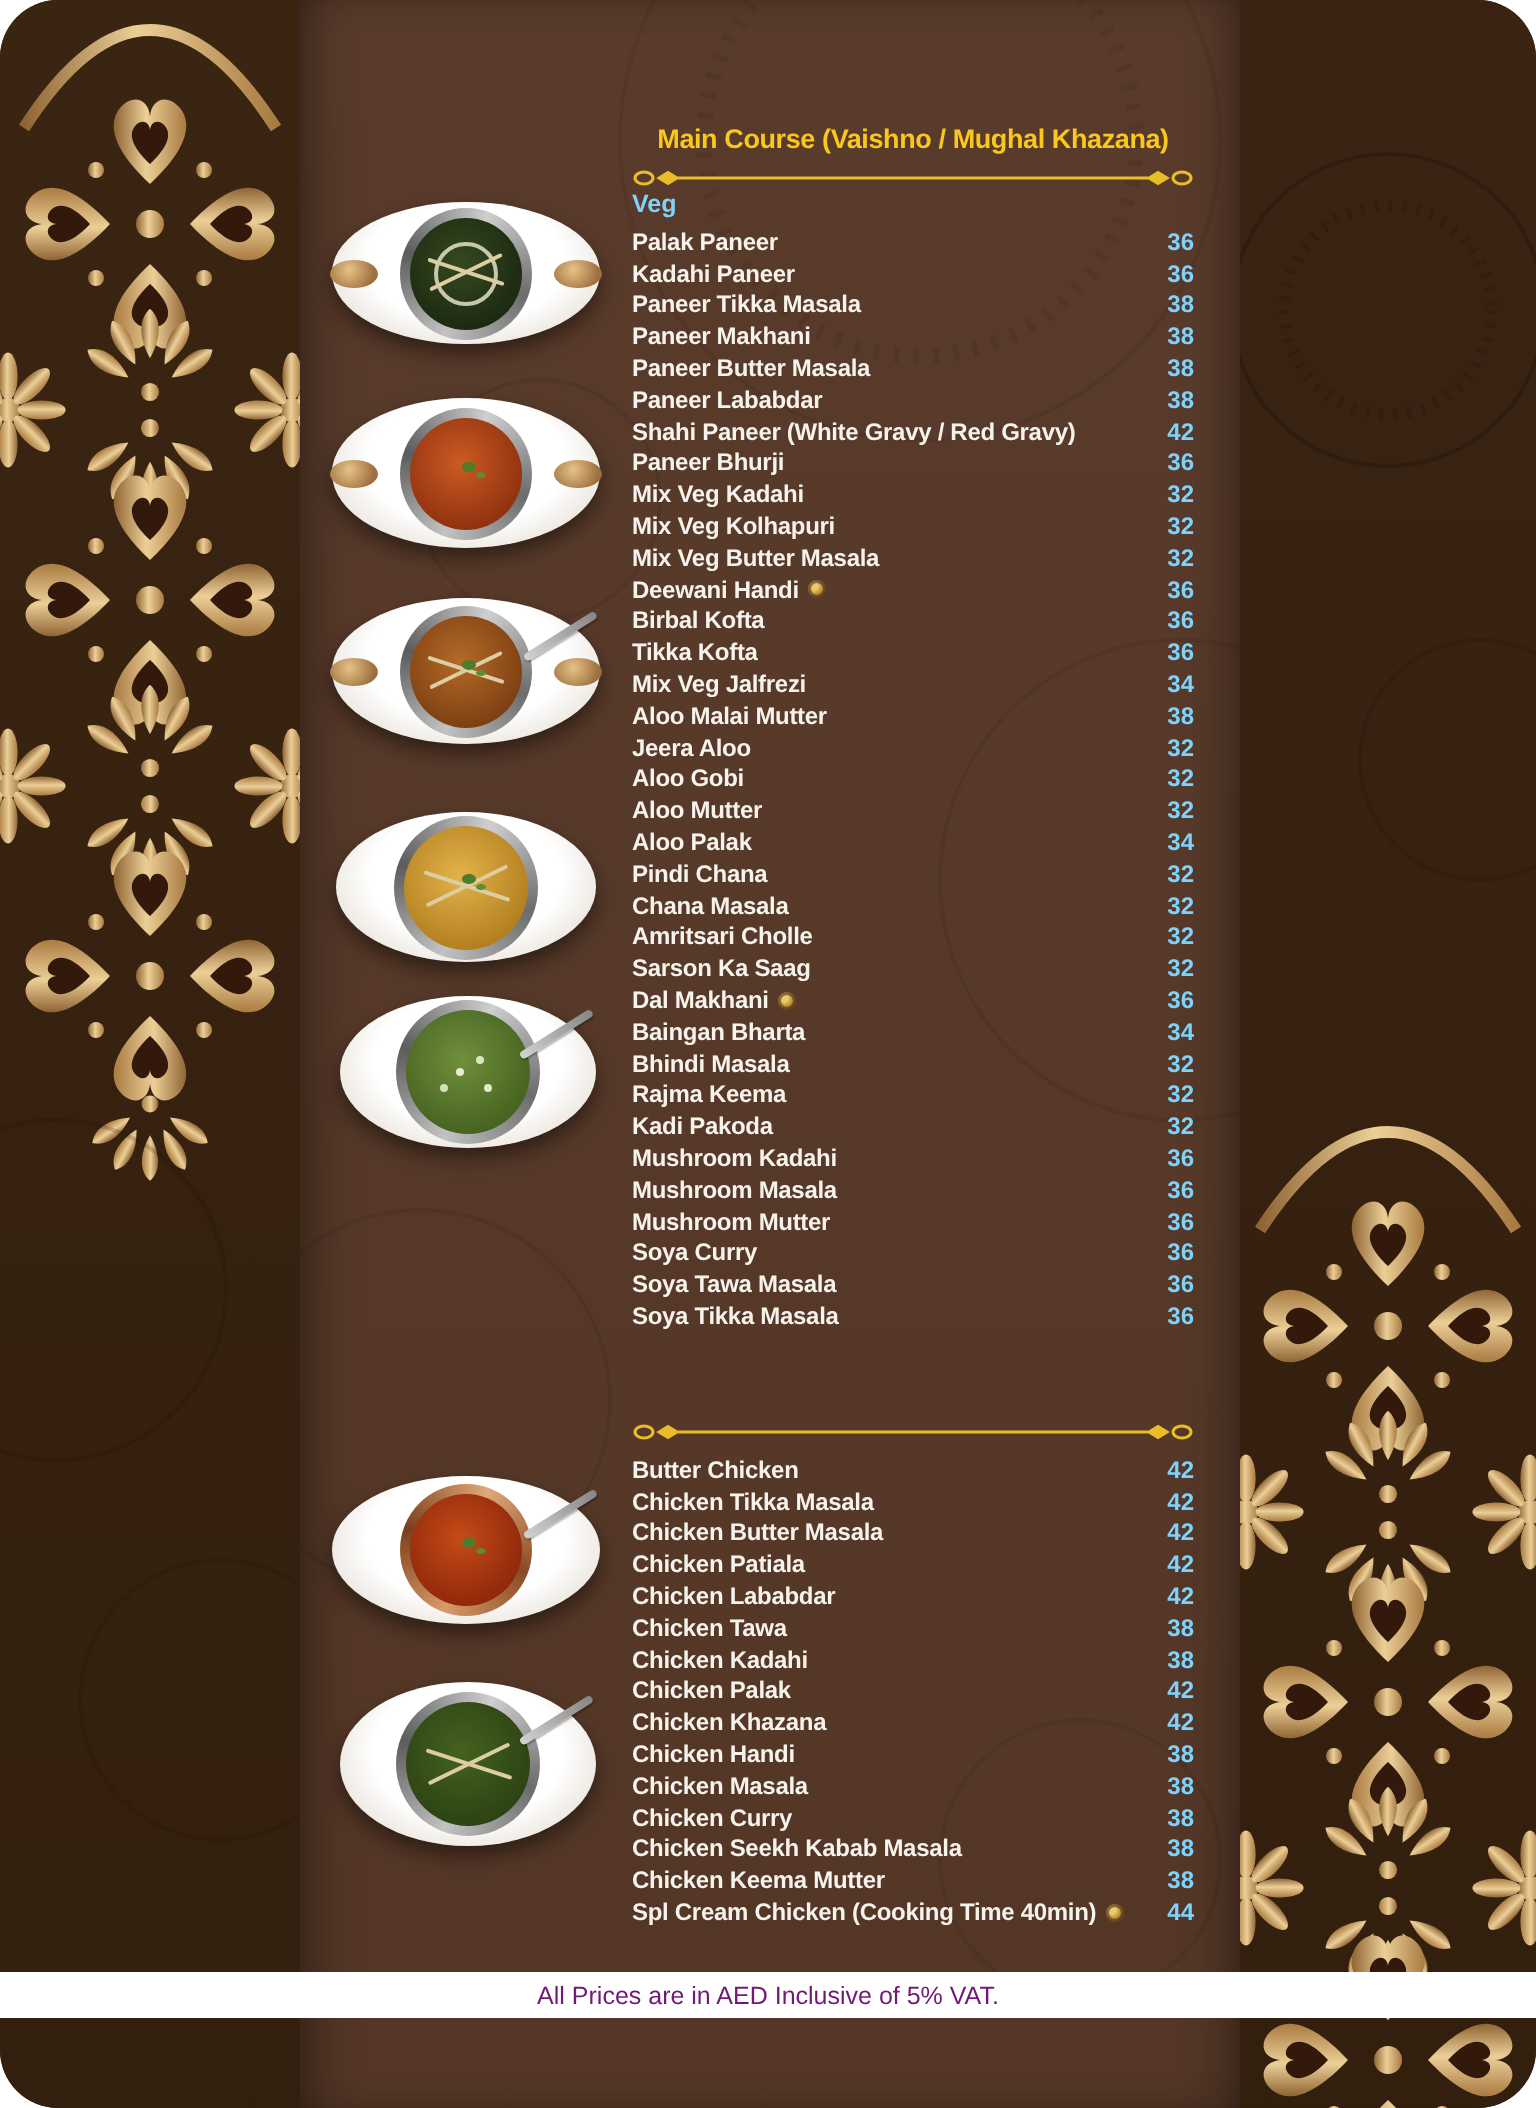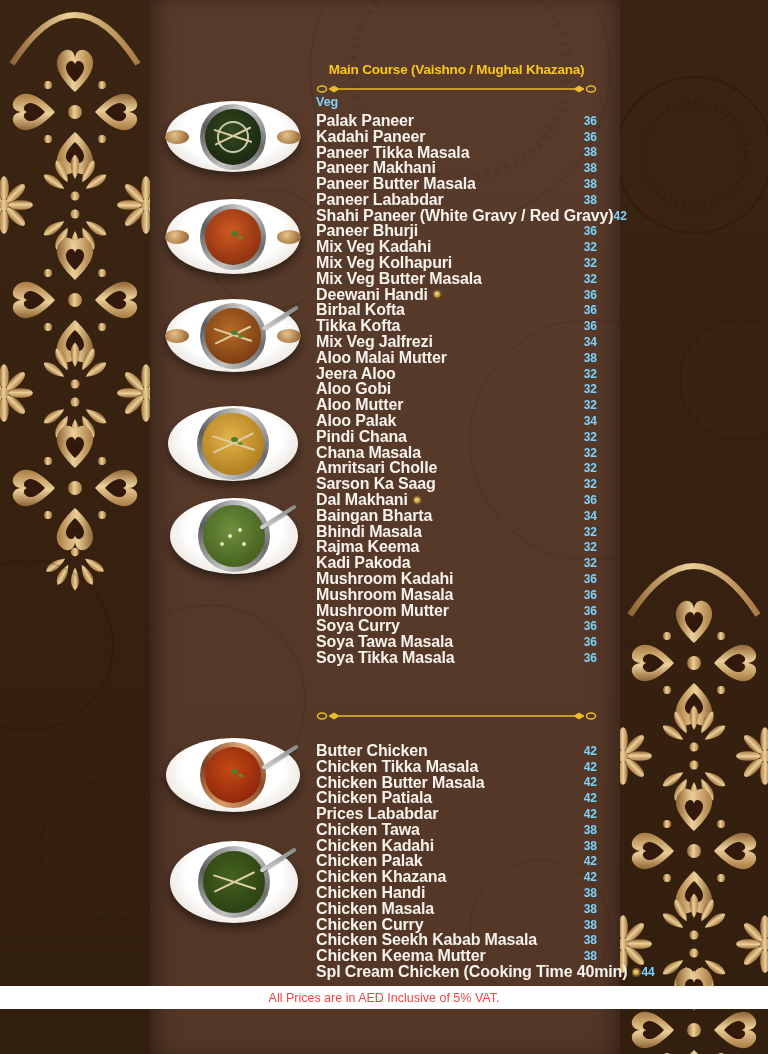--- a/index.html
+++ b/index.html
@@ -1,19 +1,19 @@
 <!DOCTYPE html>
 <html><head>
 <meta charset="utf-8">
 <style>
   html,body { margin:0; padding:0; }
   body { width:768px; height:1054px; font-family:"Liberation Sans", sans-serif; }
 
   .page { position:relative; width:768px; height:1054px; overflow:hidden;
-          background:#38220f; }
+          background:#38220f;border-radius:29px; }
 
   
   .strip { position:absolute; top:0; height:1054px; }
   .strip-left  { left:0; width:150px; background:linear-gradient(180deg,#3a2412,#331f0e); }
   .strip-right { left:620px; width:148px; background:linear-gradient(180deg,#3a2313,#331f0e); }
   .strip svg { display:block; }
 
   
   .center-panel { position:absolute; left:150px; top:0; width:470px; height:1054px;
     background:linear-gradient(180deg,#593b2b 0%, #563929 45%, #533626 100%);
@@ -26,23 +26,23 @@
     color:#f8c81c; font-size:13.5px; font-weight:700; letter-spacing:-0.2px; white-space:nowrap; }
   .divider { position:absolute; left:0; }
   .divider.d-main { top:83px; }
   .divider.d-chicken { top:710px; }
   .section-label-veg { position:absolute; left:0; top:95px; color:#7dd3fc;
     font-size:12.5px; font-weight:700; }
   .section-label-chicken { position:absolute; left:0; top:692px; width:100%; text-align:center;
     color:#f8c81c; font-size:13px; font-weight:700; letter-spacing:0.6px; }
   .items { position:absolute; left:0; width:281px; display:flex; flex-direction:column; }
   .items.veg { top:113px; }
-  .items.chicken { top:727px;margin-top:16px; }
+  .items.chicken { top:727px; }
   .menu-row { height:15.8px; display:flex; align-items:center; justify-content:space-between; }
-  .item-name { color:#f6f2ec; font-size:16px; font-weight:700; letter-spacing:-0.15px;
+  .item-name { color:#f6f2ec; font-size:12px; font-weight:700; letter-spacing:-0.15px;
     white-space:nowrap; display:flex; align-items:center; }
   .item-price { color:#7dd3fc; font-size:12px; font-weight:700; margin-left:auto; }
   .special-icon { display:inline-block; width:9px; height:9px; border-radius:50%; margin-left:5px;
     background:radial-gradient(circle at 35% 35%, #ecc96d 20%, #a97a29 60%, #6d4a12 100%);
     box-shadow: inset 0 0 0 1.5px rgba(58,34,18,0.55); }
 
   
   .dish { position:absolute; z-index:6; }
   .plate { position:absolute; inset:0; border-radius:50%;
     background:radial-gradient(ellipse at 50% 42%, #ffffff 52%, #ece7e0 76%, #d7d0c7 100%);
@@ -71,21 +71,21 @@
     background:#4e7c2b; box-shadow:6px 4px 0 -1px #5d8c33; }
   .fleck { position:absolute; left:40%; top:46%; width:4px; height:4px; border-radius:50%;
     background:#e8ecca; box-shadow:10px -6px 0 #dfe6bd, -8px 8px 0 #d6deb2, 14px 8px 0 #e3e9c3; }
   .utensil { position:absolute; right:2px; top:6px; width:42px; height:4px; border-radius:2px;
     background:linear-gradient(90deg,#d2d2d2,#868686); transform:rotate(-32deg);
     transform-origin:right center; box-shadow:0 1px 1px rgba(0,0,0,0.3); }
 
   
   .footer-bar { position:absolute; left:0; top:986px; width:768px; height:23px; background:#ffffff;
     z-index:30; display:flex; align-items:center; justify-content:center; }
-  .footer-text { color:#ef4444; font-size:12.5px; }
+  .footer-text { color:#701a75; font-size:12.5px; }
 </style>
 </head>
 <body>
 
 <div class="page">
 
   <div class="strip strip-left">
     <svg width="150" height="1054" viewBox="0 0 150 1054">
       <defs>
         <linearGradient id="gld" x1="0" y1="0" x2="1" y2="0">
@@ -481,21 +481,21 @@
         </div>
         <div class="menu-row">
           <span class="item-name">Chicken Butter Masala</span>
           <span class="item-price">42</span>
         </div>
         <div class="menu-row">
           <span class="item-name">Chicken Patiala</span>
           <span class="item-price">42</span>
         </div>
         <div class="menu-row">
-          <span class="item-name">Prices Lababdar</span>
+          <span class="item-name">Chicken Lababdar</span>
           <span class="item-price">42</span>
         </div>
         <div class="menu-row">
           <span class="item-name">Chicken Tawa</span>
           <span class="item-price">38</span>
         </div>
         <div class="menu-row">
           <span class="item-name">Chicken Kadahi</span>
           <span class="item-price">38</span>
         </div>

